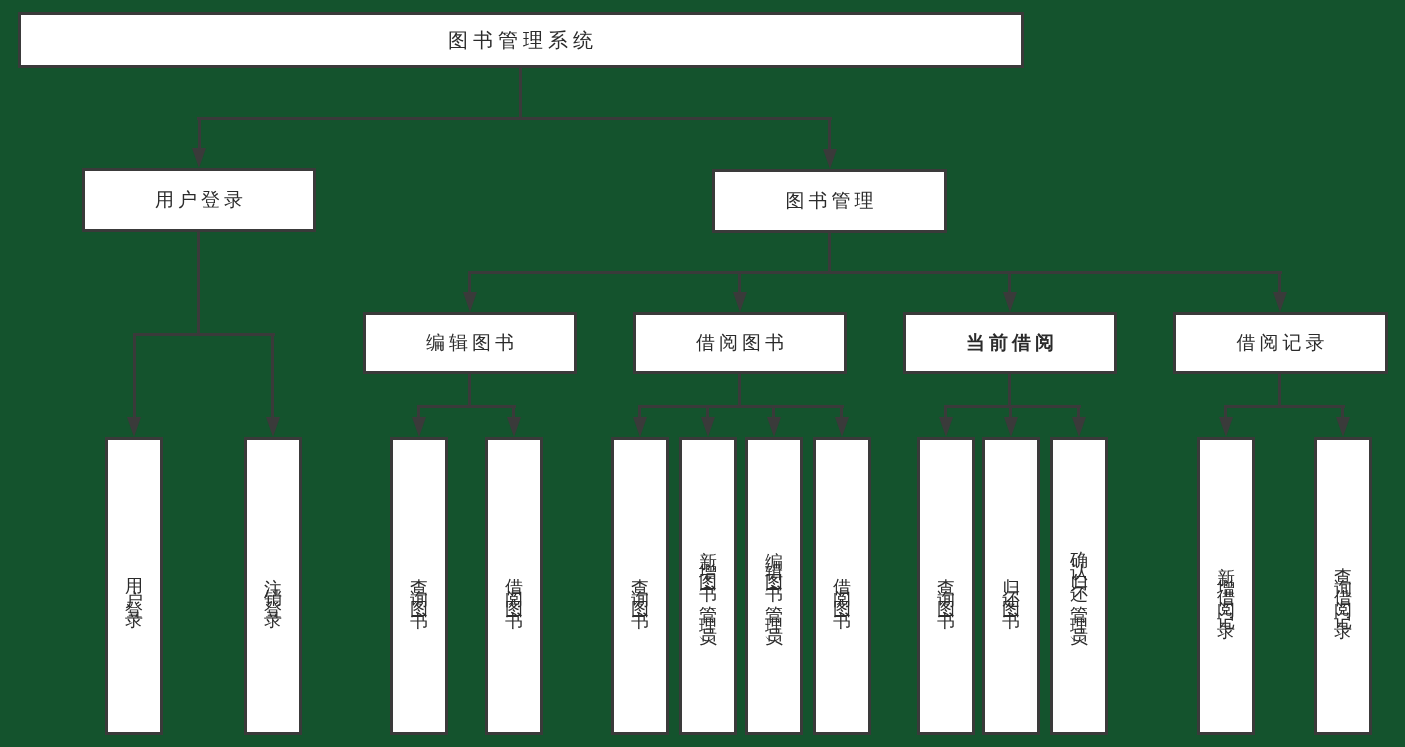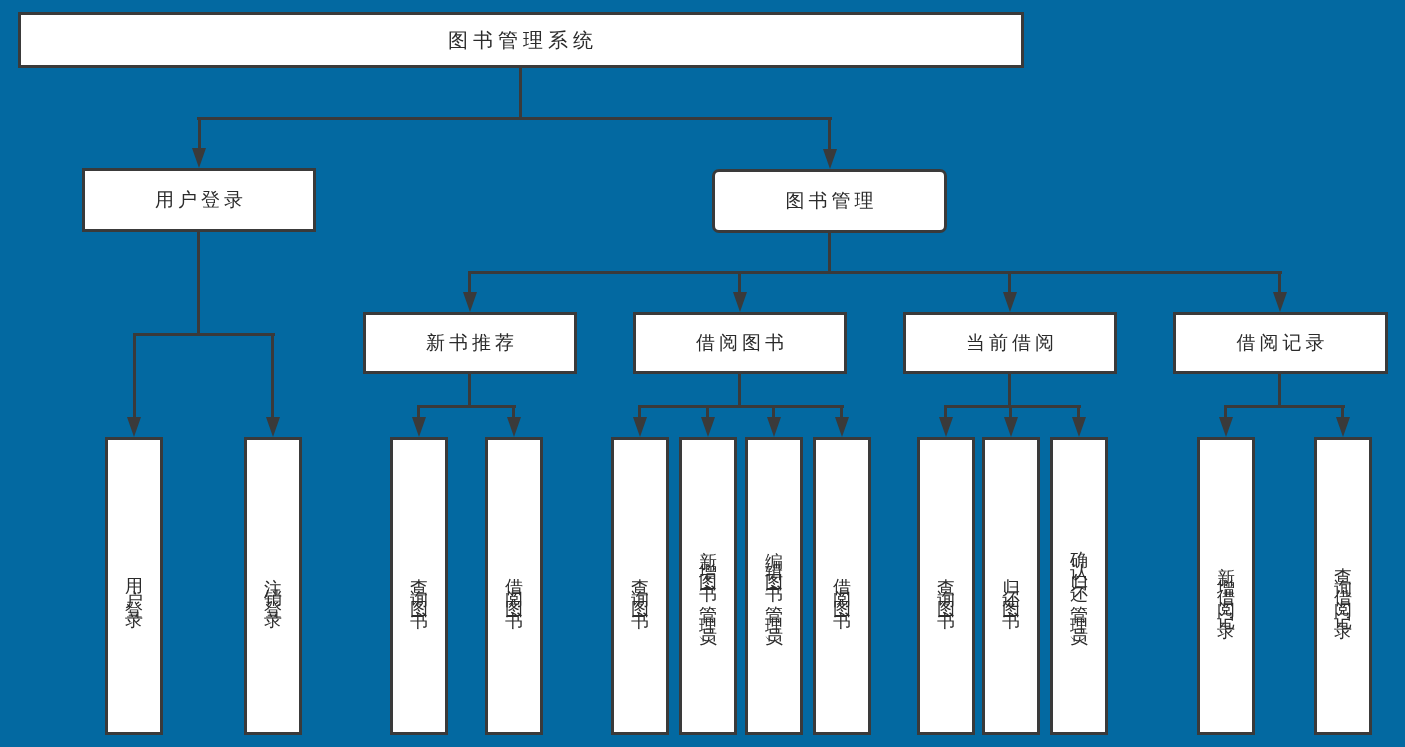--- a/index.html
+++ b/index.html
@@ -1,17 +1,17 @@
 <!DOCTYPE html>
 <html><head>
 <meta charset="utf-8">
 <style>
   html,body{margin:0;padding:0;background:#ffffff;}
   .canvas{
-    position:relative;width:1405px;height:747px;background:#0369a1;overflow:hidden;
+    position:relative;width:1405px;height:747px;background:#14532d;overflow:hidden;
     font-family:"Liberation Sans","DejaVu Sans",sans-serif;color:#2b2b2b;
   }
   .box{
     position:absolute;box-sizing:border-box;border:3px solid #3a3a3a;background:#ffffff;
     display:flex;align-items:center;justify-content:center;text-align:center;
   }
   .hbox{font-size:19px;letter-spacing:4px;padding-left:4px;}
   .root{font-size:20px;letter-spacing:5px;}
   .vbox .vtext{
     writing-mode:vertical-rl;text-orientation:mixed;
@@ -44,21 +44,21 @@
   <div class="vline" style="left:519px;top:68px;height:51px;"></div>
   <div class="hline" style="left:197px;top:117px;width:635px;"></div>
   <div class="vline" style="left:198px;top:117px;height:32px;"></div>
   <div class="arrow" style="left:192px;top:148px;"></div>
   <div class="vline" style="left:828px;top:117px;height:33px;"></div>
   <div class="arrow" style="left:823px;top:149px;"></div>
 
   <div class="box hbox" style="left:82px;top:168px;width:234px;height:64px;">
     <span>用户登录</span>
   </div>
-  <div class="box hbox" style="left:712px;top:169px;width:235px;height:64px;border-radius:7px;">
+  <div class="box hbox" style="left:712px;top:169px;width:235px;height:64px;">
     <span>图书管理</span>
   </div>
 
   <div class="vline" style="left:197px;top:232px;height:103px;"></div>
   <div class="hline" style="left:133px;top:333px;width:142px;"></div>
   <div class="vline" style="left:133px;top:333px;height:85px;"></div>
   <div class="arrow" style="left:127px;top:417px;"></div>
   <div class="vline" style="left:271px;top:333px;height:85px;"></div>
   <div class="arrow" style="left:266px;top:417px;"></div>
 
@@ -67,26 +67,26 @@
   <div class="vline" style="left:468px;top:271px;height:23px;"></div>
   <div class="arrow" style="left:463px;top:292px;"></div>
   <div class="vline" style="left:738px;top:271px;height:23px;"></div>
   <div class="arrow" style="left:733px;top:292px;"></div>
   <div class="vline" style="left:1008px;top:271px;height:23px;"></div>
   <div class="arrow" style="left:1003px;top:292px;"></div>
   <div class="vline" style="left:1278px;top:271px;height:23px;"></div>
   <div class="arrow" style="left:1273px;top:292px;"></div>
 
   <div class="box hbox" style="left:363px;top:312px;width:214px;height:62px;">
-    <span>新书推荐</span>
+    <span>编辑图书</span>
   </div>
   <div class="box hbox" style="left:633px;top:312px;width:214px;height:62px;">
     <span>借阅图书</span>
   </div>
-  <div class="box hbox" style="left:903px;top:312px;width:214px;height:62px;">
+  <div class="box hbox" style="left:903px;top:312px;width:214px;height:62px;font-weight:bold;">
     <span>当前借阅</span>
   </div>
   <div class="box hbox" style="left:1173px;top:312px;width:215px;height:62px;">
     <span>借阅记录</span>
   </div>
 
   <div class="vline" style="left:468px;top:374px;height:33px;"></div>
   <div class="hline" style="left:417px;top:405px;width:99px;"></div>
   <div class="vline" style="left:417px;top:405px;height:14px;"></div>
   <div class="arrow" style="left:412px;top:417px;"></div>

